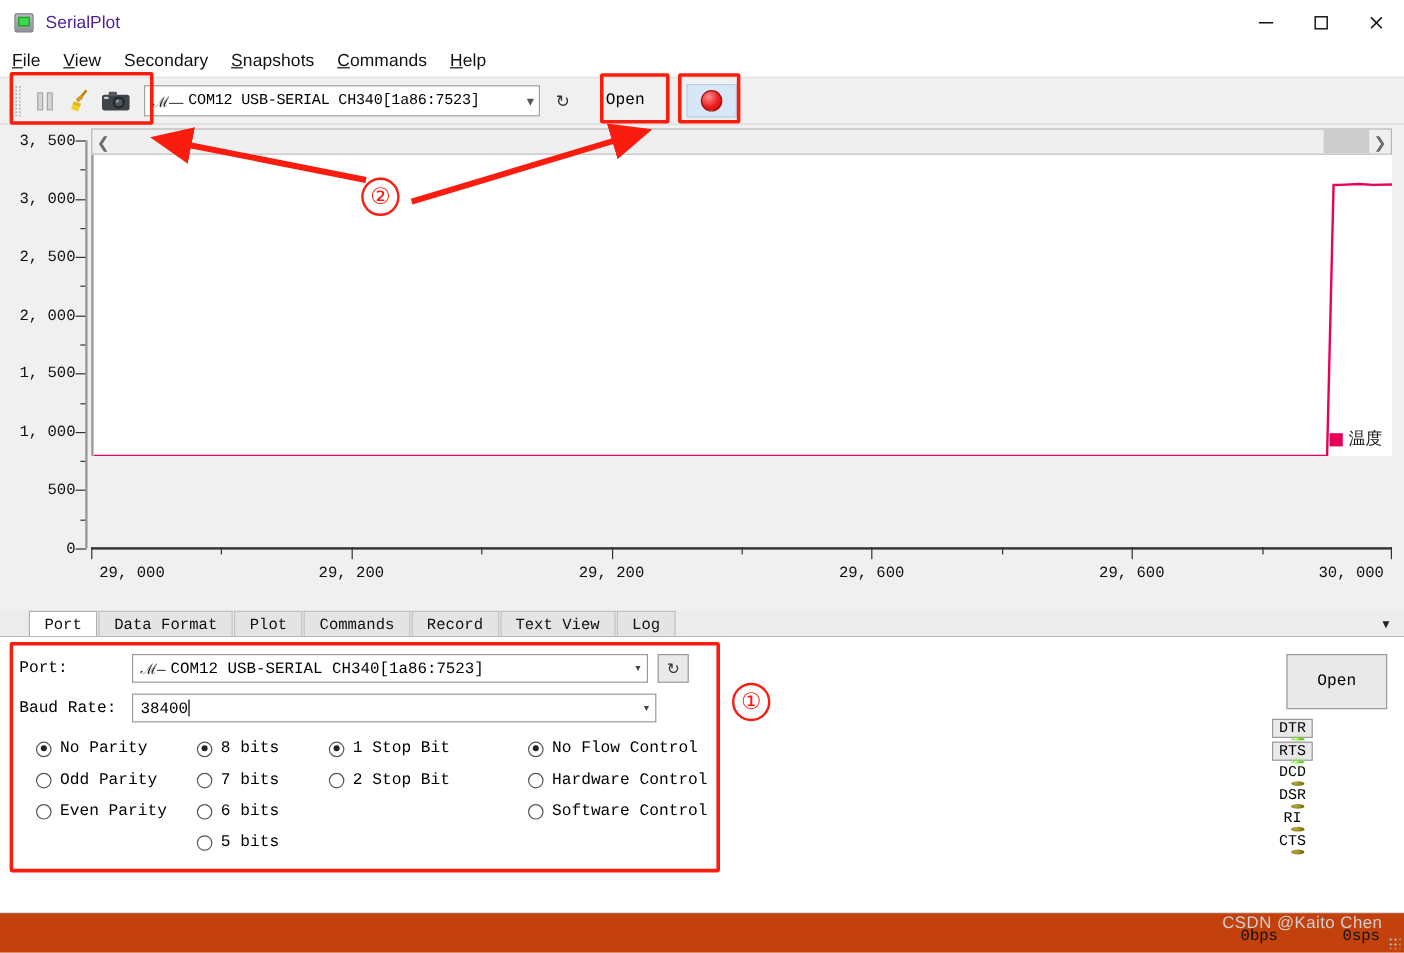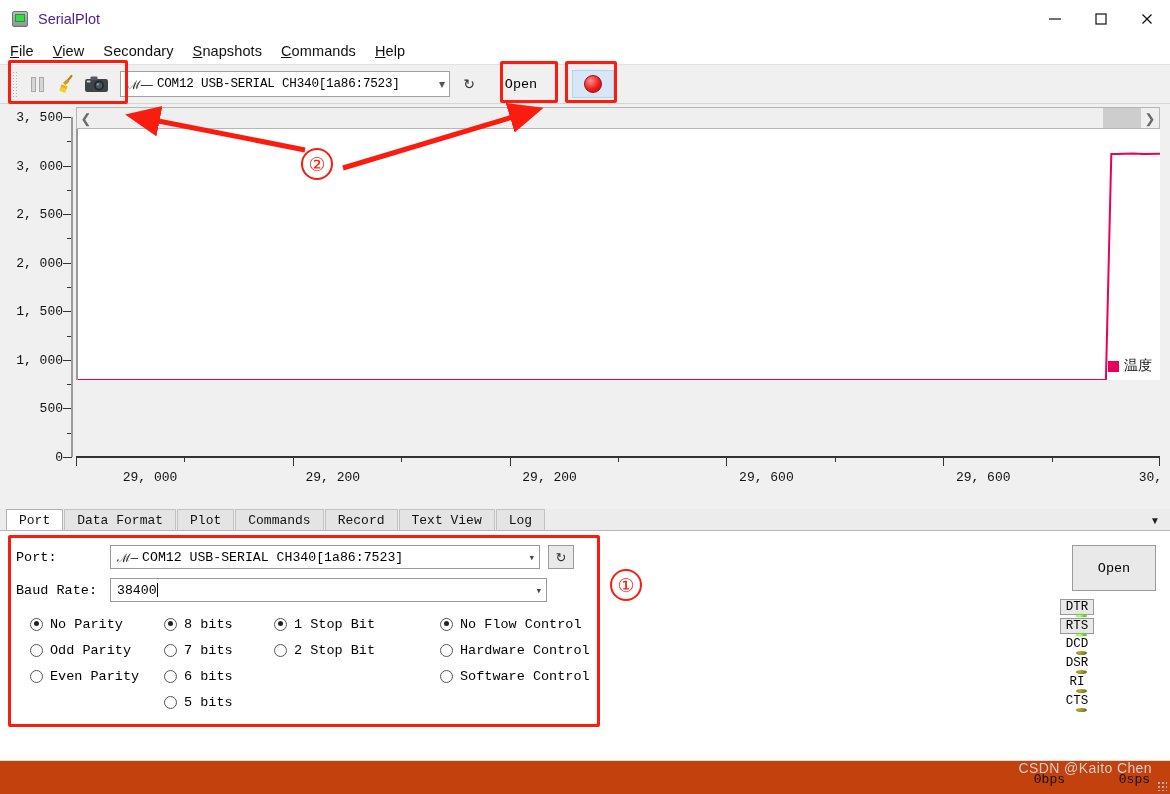--- a/index.html
+++ b/index.html
@@ -100,25 +100,25 @@
   #legend { position:absolute; right:8px; bottom:5px; display:flex; align-items:center; gap:5px; }
   #legend .swatch { width:11px; height:11px; background:#e8005a; }
   #legend .ltext { font-size:14px; color:#111; }
 
   #xaxis { position:absolute; left:76px; right:10px; top:352px; height:50px; }
   #xline { position:absolute; left:0; right:0; top:0; height:2px; background:#333; }
   .xtick { position:absolute; top:0; width:1px; background:#333; }
   .xtick.major { height:10px; }
   .xtick.minor { height:6px; }
   .xlab { position:absolute; top:14px; font-family:"Liberation Mono", monospace;
-          font-size:13px; color:#111; transform:translateX(-50%); white-space:nowrap;margin-left:40px; }
+          font-size:13px; color:#111; transform:translateX(-50%); white-space:nowrap; }
 
   
   #tabbar { height:22px; background:#ececec; display:flex; align-items:flex-end;
-            border-bottom:1px solid #b7b7b7; position:relative; padding-left:6px; }
+            border-bottom:1px solid #b7b7b7; position:relative; padding-left:24px; }
   .tab { height:21px; padding:0 12px; display:flex;align-items:center;
          font-family:"Liberation Mono", monospace; font-size:13px; color:#111;
          border:1px solid #c2c2c2; border-bottom:none; background:#e4e4e4; margin-right:1px; }
   .tab.active { background:#ffffff; border-color:#b0b0b0; }
   #tab-overflow { position:absolute; right:10px; bottom:4px; font-size:10px; color:#222; }
 
   
   #settings { height:286px; background:#ffffff; position:relative; padding:14px 0 0 16px; }
   .row { display:flex; align-items:center; margin-bottom:9px; }
   .row label { font-family:"Liberation Mono", monospace; font-size:13.5px; width:94px; color:#000; }

